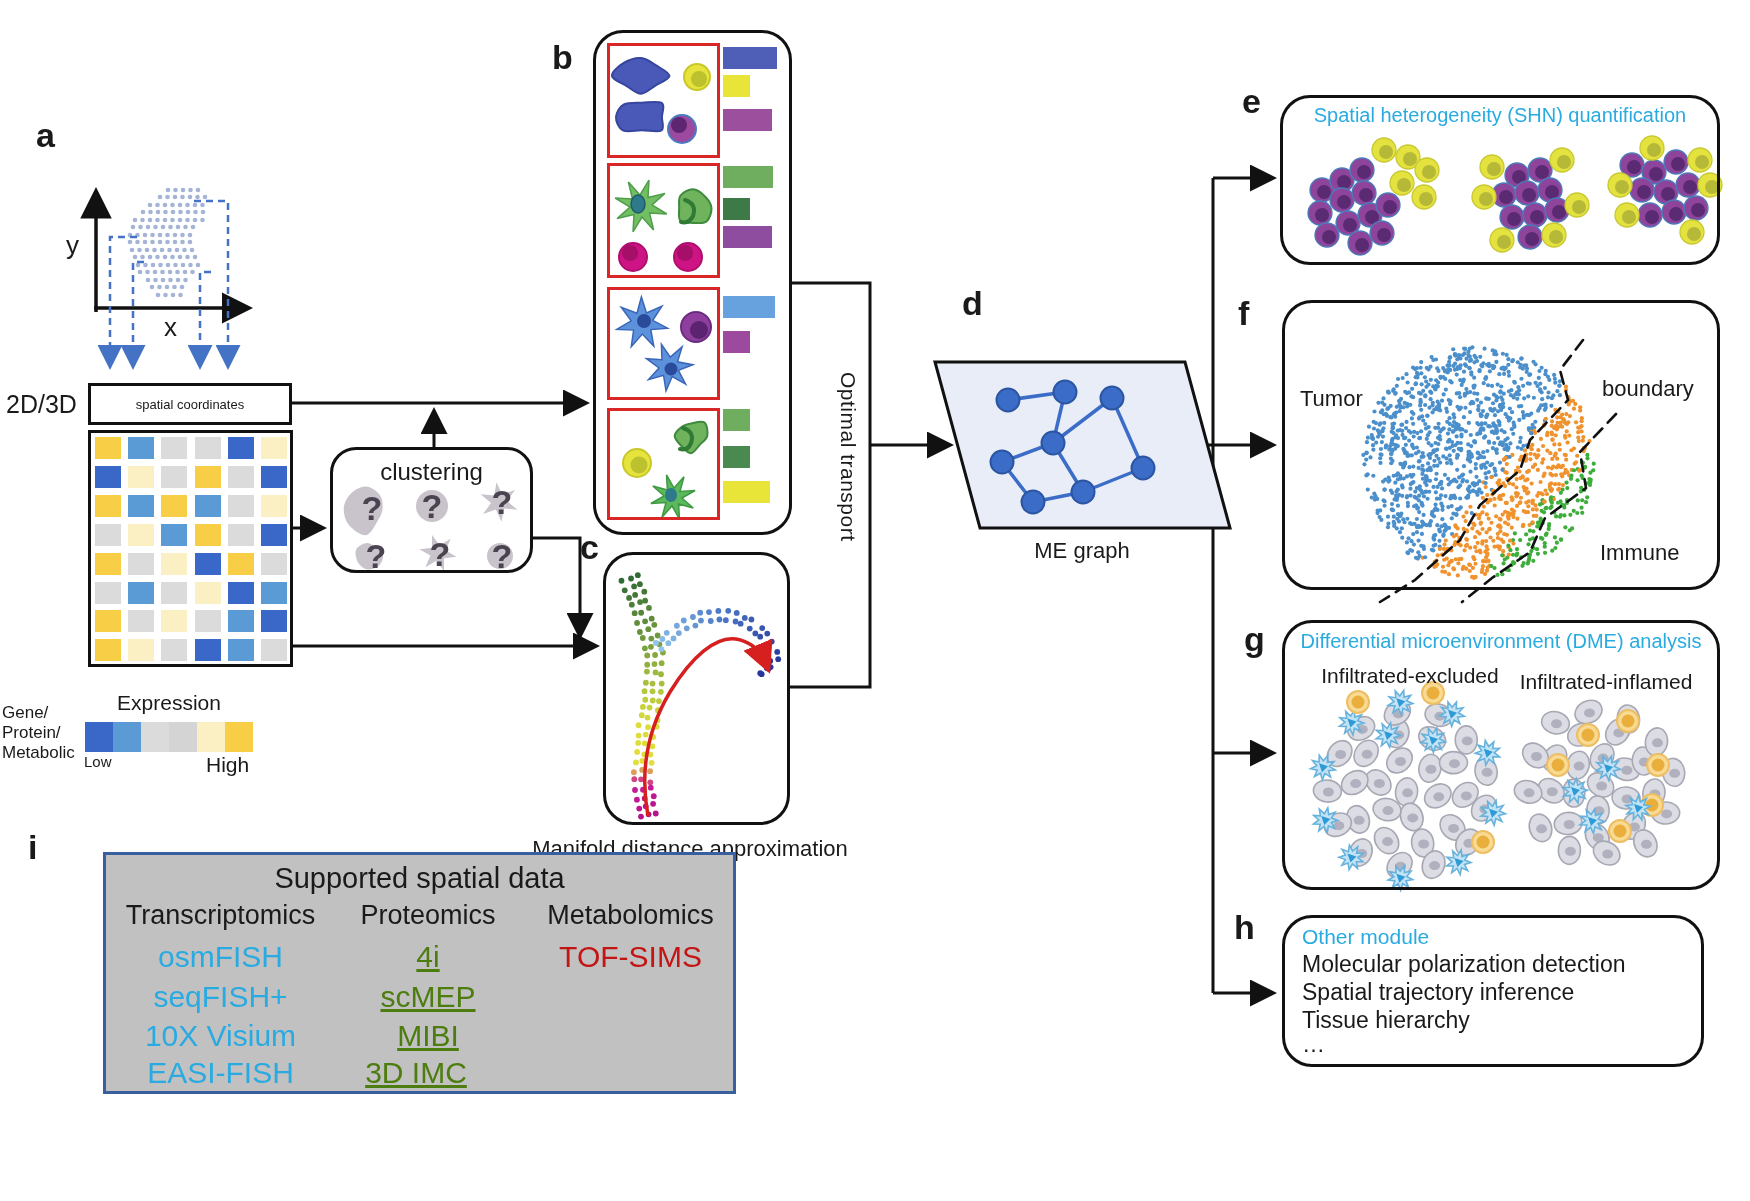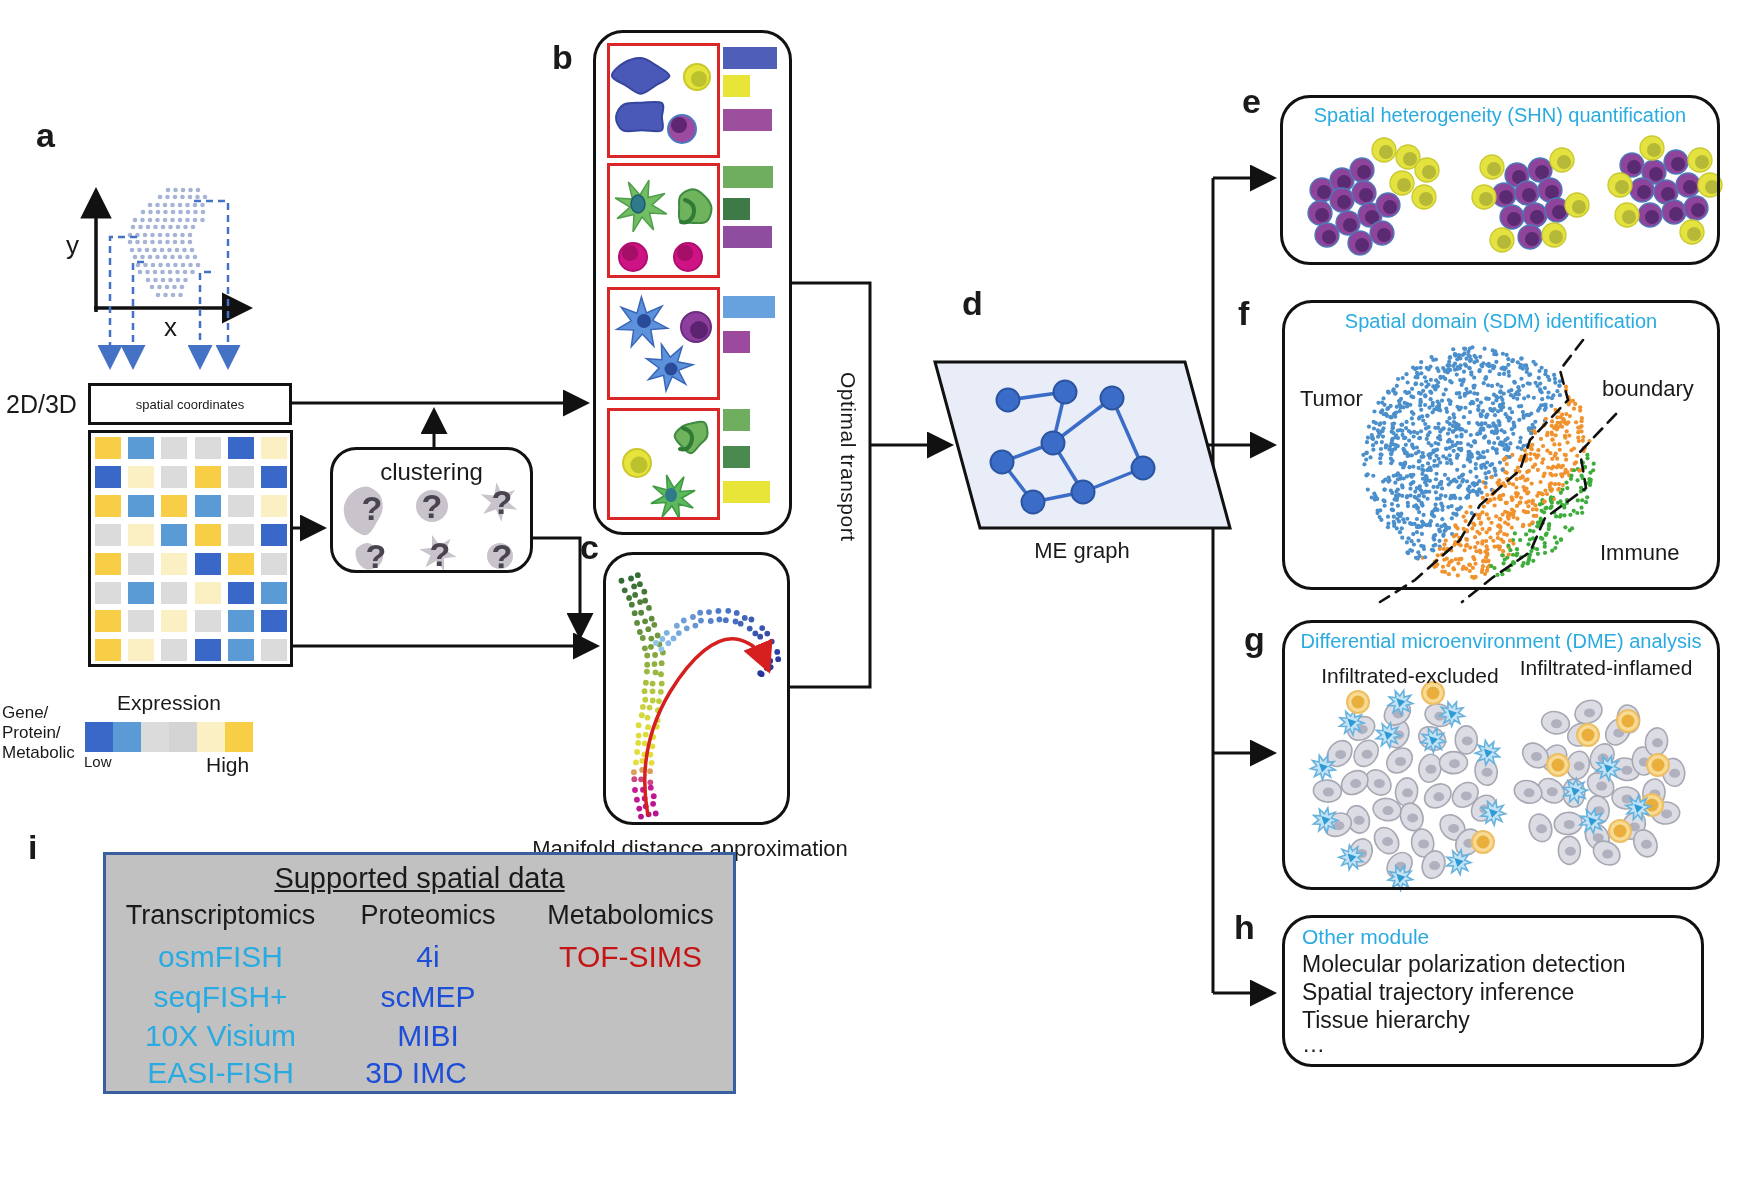--- a/index.html
+++ b/index.html
@@ -16,21 +16,21 @@
   .mtx{border:3px solid #111;}
   .cap{font-size:22px;}
   .vert{writing-mode:vertical-rl;font-size:21px;letter-spacing:.5px;}
   .subt{font-size:21px;font-weight:500;}
   .hitem{font-size:23px;line-height:28px;}
   .itable{background:#C1C1C1;border:3px solid #3A5F9E;}
   .ititle{font-size:29px;}
   .ihead{font-size:27px;}
   .iitem{font-size:30px;}
   .col-trans{color:#29ABE2;}
-  .col-prot{color:#1d4ed8;}
+  .col-prot{color:#4d7c0f;text-decoration:underline;}
   .col-metab{color:#C41414;}
   .ftitle{font-size:20px;}
 </style>
 </head>
 <body>
 
 <div class="canvas">
 
   <svg id="art" width="1750" height="1201">
     <defs>
@@ -2262,42 +2262,41 @@
 
   <div class="abs ui lbl" style="left:962px;top:286px;">d</div>
   <div class="abs ui cap ctr" style="left:1007px;top:538px;width:150px;">ME graph</div>
 
   <div class="abs ui lbl" style="left:1242px;top:84px;">e</div>
   <div class="abs ui rbox" style="left:1280px;top:95px;width:440px;height:170px;box-sizing:border-box;"></div>
   <div class="abs ui cyan ftitle ctr" style="left:1280px;top:104px;width:440px;">Spatial heterogeneity (SHN) quantification</div>
 
   <div class="abs ui lbl" style="left:1238px;top:296px;">f</div>
   <div class="abs ui rbox" style="left:1282px;top:300px;width:438px;height:290px;box-sizing:border-box;"></div>
-  <div class="abs ui cyan ftitle ctr" style="left:1282px;top:310px;width:438px;">Spatial domain (SDM) identification</div>
   <div class="abs ui cap" style="left:1300px;top:386px;">Tumor</div>
   <div class="abs ui cap" style="left:1602px;top:376px;">boundary</div>
   <div class="abs ui cap" style="left:1600px;top:540px;">Immune</div>
 
   <div class="abs ui lbl" style="left:1244px;top:622px;">g</div>
   <div class="abs ui rbox" style="left:1282px;top:620px;width:438px;height:270px;box-sizing:border-box;"></div>
   <div class="abs ui cyan ftitle ctr" style="left:1282px;top:630px;width:438px;">Differential microenvironment (DME) analysis</div>
   <div class="abs ui subt ctr" style="left:1310px;top:664px;width:200px;">Infiltrated-excluded</div>
-  <div class="abs ui subt ctr" style="left:1506px;top:656px;width:200px;">Infiltrated-inflamed</div>
+  <div class="abs ui subt ctr" style="left:1506px;top:670px;width:200px;">Infiltrated-inflamed</div>
 
   <div class="abs ui lbl" style="left:1234px;top:910px;">h</div>
   <div class="abs ui rbox" style="left:1282px;top:915px;width:422px;height:152px;box-sizing:border-box;"></div>
   <div class="abs ui cyan" style="left:1302px;top:925px;font-size:21px;">Other module</div>
   <div class="abs ui hitem" style="left:1302px;top:950px;">Molecular polarization detection</div>
   <div class="abs ui hitem" style="left:1302px;top:978px;">Spatial trajectory inference</div>
   <div class="abs ui hitem" style="left:1302px;top:1006px;">Tissue hierarchy</div>
   <div class="abs ui hitem" style="left:1302px;top:1030px;">…</div>
 
   <div class="abs ui lbl" style="left:28px;top:830px;">i</div>
   <div class="abs ui itable" style="left:103px;top:852px;width:633px;height:242px;box-sizing:border-box;"></div>
-  <div class="abs ui ititle ctr" style="left:103px;top:862px;width:633px;text-decoration:underline;">Supported spatial data</div>
+  <div class="abs ui ititle ctr" style="left:103px;top:862px;width:633px;">Supported spatial data</div>
   <div class="abs ui ihead ctr" style="left:113px;top:900px;width:215px;">Transcriptomics</div>
   <div class="abs ui ihead ctr" style="left:343px;top:900px;width:170px;">Proteomics</div>
   <div class="abs ui ihead ctr" style="left:528px;top:900px;width:205px;">Metabolomics</div>
   <div class="abs ui iitem col-trans ctr" style="left:113px;top:940px;width:215px;">osmFISH</div>
   <div class="abs ui iitem col-trans ctr" style="left:113px;top:980px;width:215px;">seqFISH+</div>
   <div class="abs ui iitem col-trans ctr" style="left:113px;top:1019px;width:215px;">10X Visium</div>
   <div class="abs ui iitem col-trans ctr" style="left:113px;top:1056px;width:215px;">EASI-FISH</div>
   <div class="abs ui iitem col-prot ctr" style="left:343px;top:940px;width:170px;">4i</div>
   <div class="abs ui iitem col-prot ctr" style="left:343px;top:980px;width:170px;">scMEP</div>
   <div class="abs ui iitem col-prot ctr" style="left:343px;top:1019px;width:170px;">MIBI</div>

